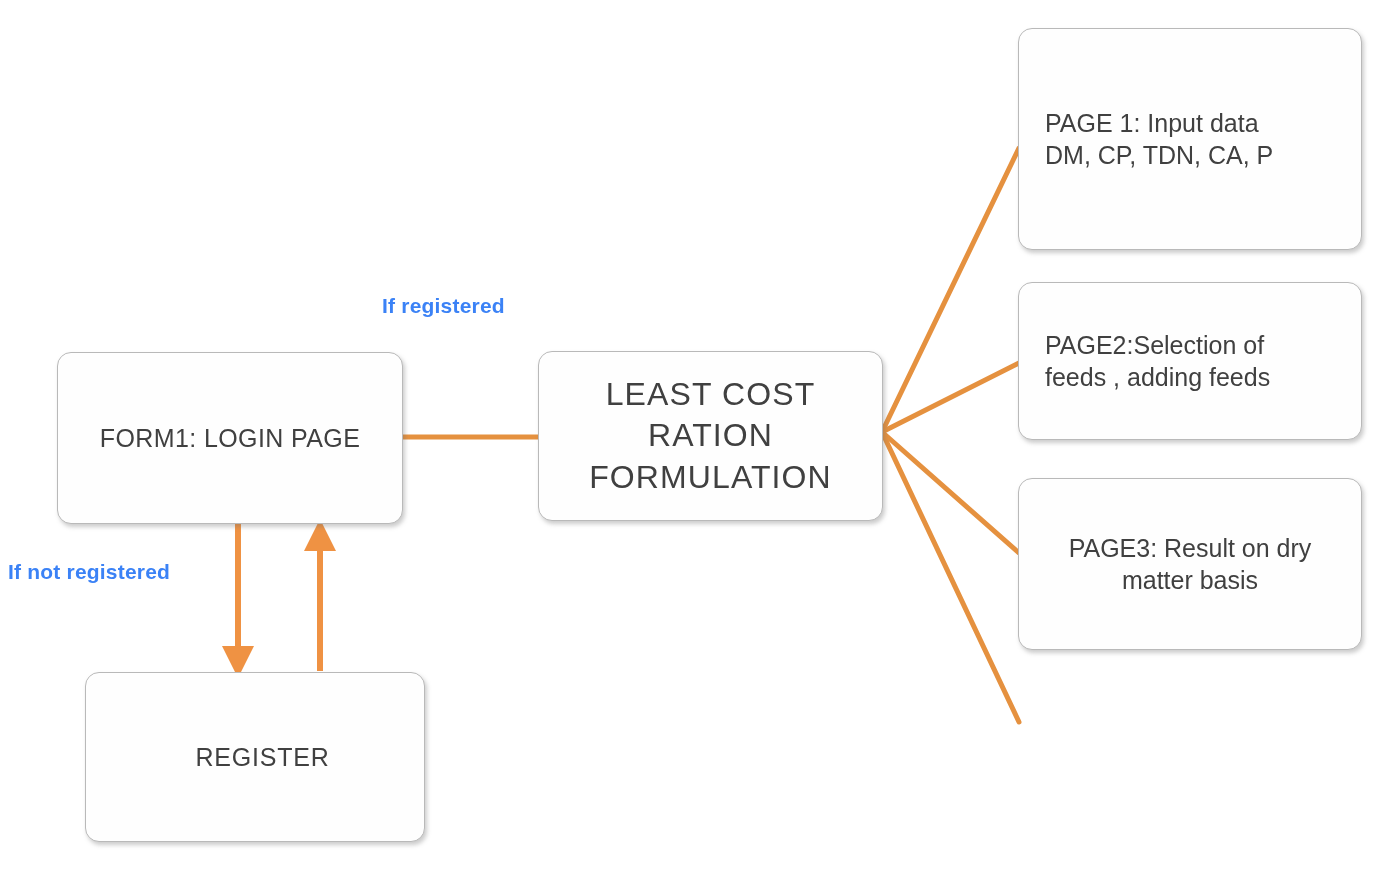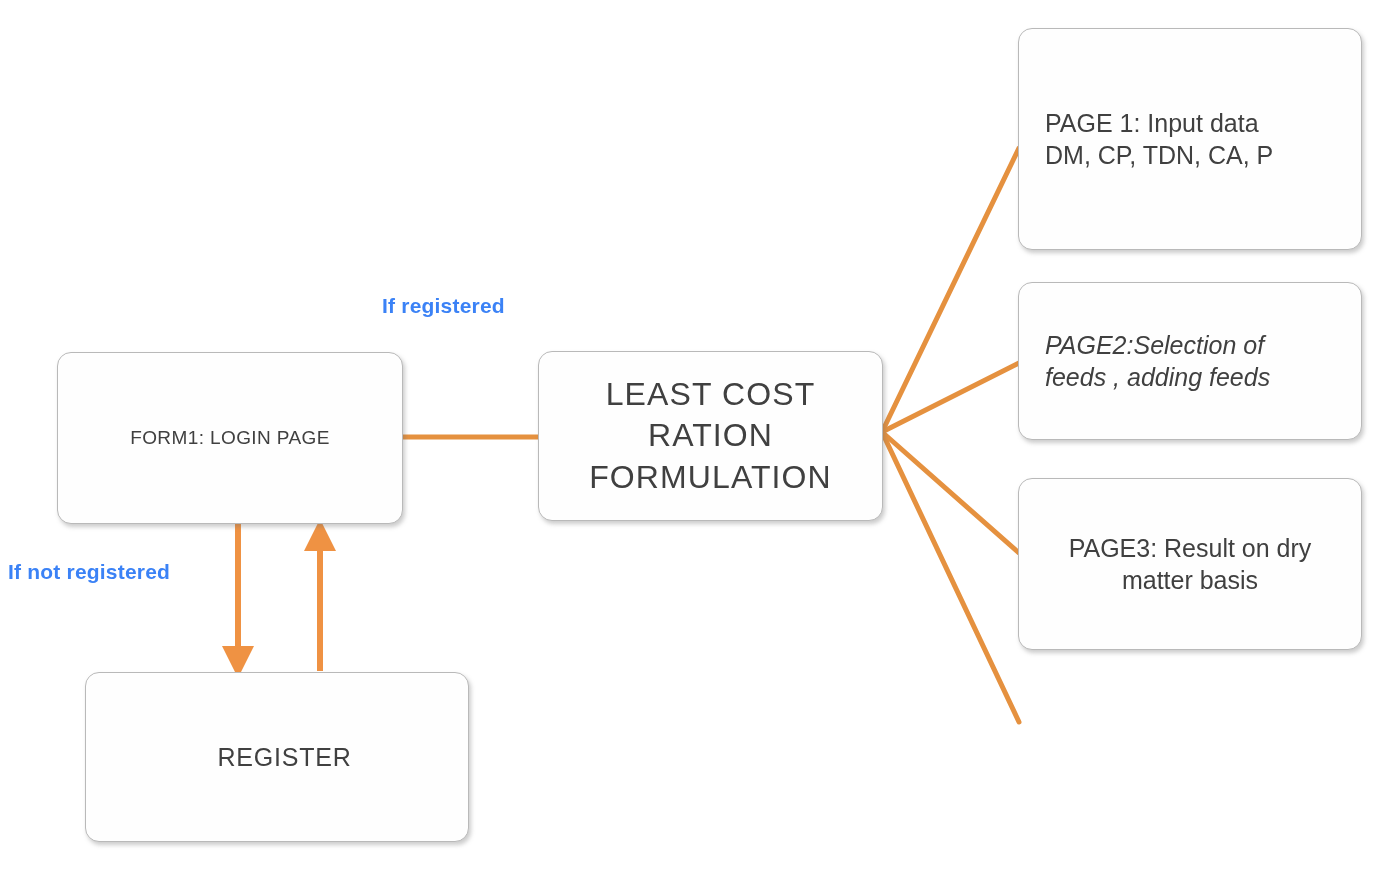--- a/index.html
+++ b/index.html
@@ -48,27 +48,27 @@
     line-height: 1.30;
     white-space: pre-line;
   }
 
   
   #node-form1 {
     left: 57px; top: 352px; width: 346px; height: 172px;
   }
   #node-form1 .label {
     text-align: center;
-    font-size: 19px;
+    font-size: 25px;
     letter-spacing: 0.4px;
     font-weight: 400;
   }
 
   #node-register {
-    left: 85px; top: 672px; width: 384px; height: 170px; padding-left: 15px;
+    left: 85px; top: 672px; width: 340px; height: 170px; padding-left: 15px;
   }
   #node-register .label {
     text-align: center;
     font-size: 25px;
     letter-spacing: 0.8px;
     font-weight: 400;
   }
 
   
   #node-hub {
@@ -83,21 +83,21 @@
 
   
   .page-node { left: 1018px; width: 344px; }
   .page-node .label {
     font-size: 25px;
     font-weight: 400;
     padding: 0 26px;
   }
   #node-page1 { top: 28px;  height: 222px; }
   #node-page1 .label { text-align: left; }
-  #node-page2 { top: 282px; height: 158px; font-style: italic; }
+  #node-page2 { top: 282px; height: 158px; }
   #node-page2 .label { text-align: left; }
   #node-page3 { top: 478px; height: 172px; }
   #node-page3 .label { text-align: center; }
   #node-page4 { top: 668px; height: 177px; }
   #node-page4 .label { text-align: center; }
 
   
   .edge-label {
     position: absolute;
     z-index: 3;

